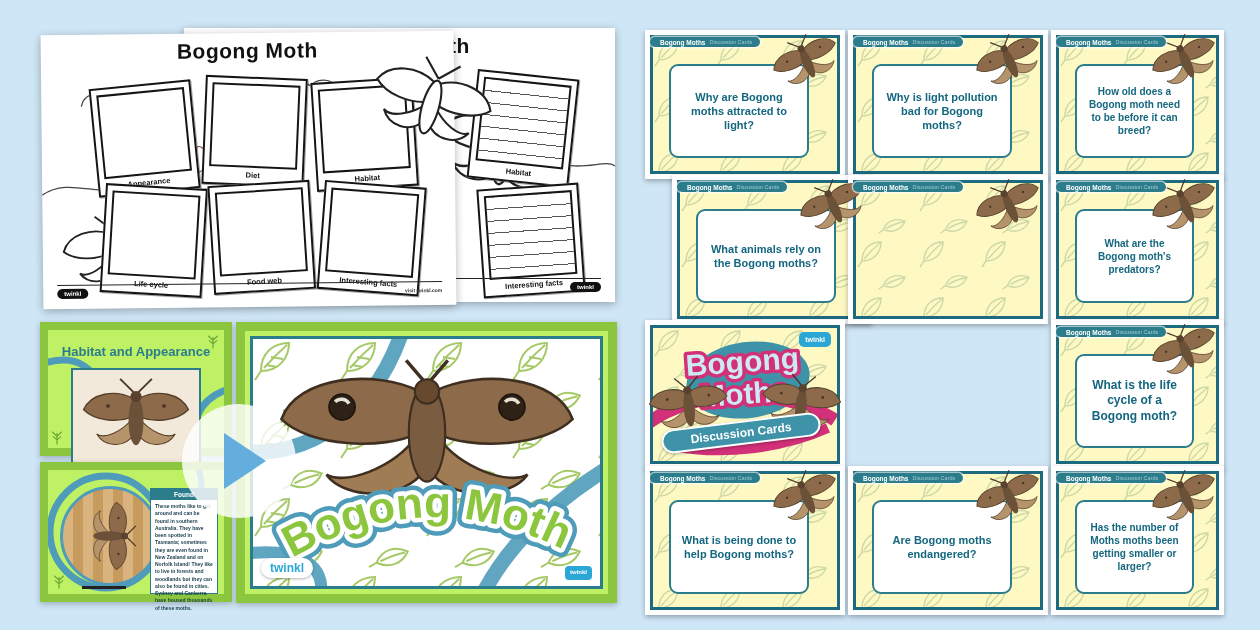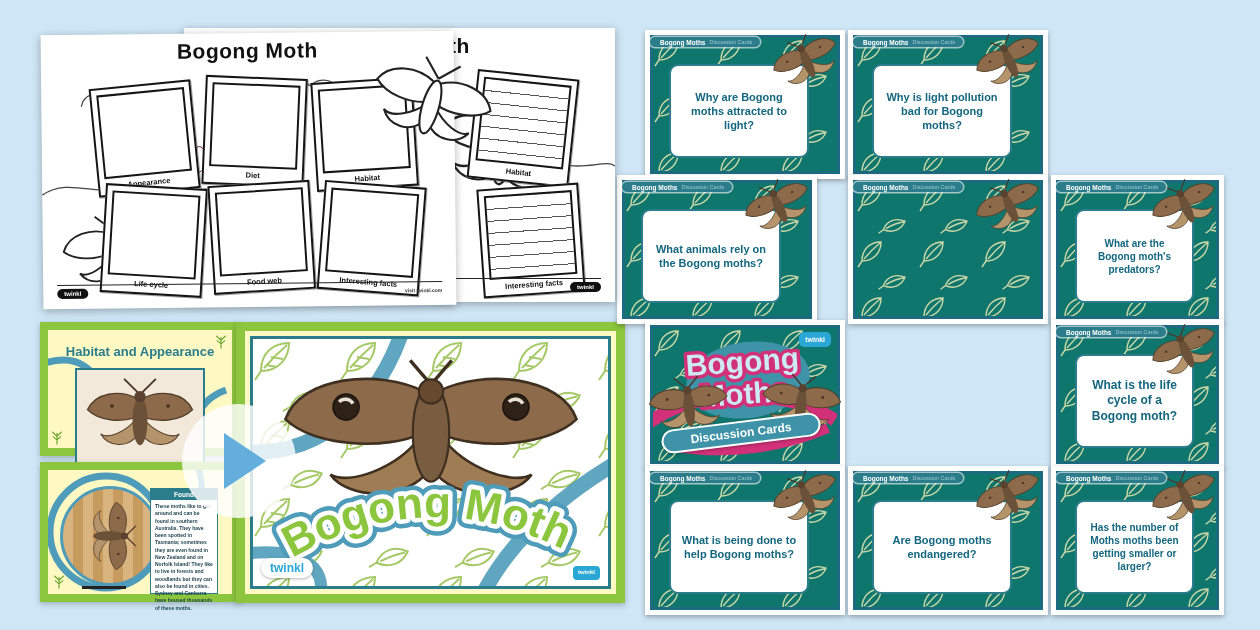--- a/index.html
+++ b/index.html
@@ -16,21 +16,21 @@
   .pol .ph{width:84px;height:80px;border:2px solid #151515;background:#fff;}
   .pol .ph.lined{background:repeating-linear-gradient(to bottom,#fff 0 11px,#555 11px 12px);}
   .pol .lbl{text-align:center;font-size:7.5px;font-weight:bold;color:#111;padding:3px 0 4px;}
   .sheet-foot{position:absolute;left:14px;right:14px;bottom:10px;border-top:1.5px solid #222;
     display:flex;justify-content:space-between;align-items:center;padding-top:3px;}
   .tw-oval{background:#111;color:#fff;font-size:6px;font-weight:bold;border-radius:9px;
     padding:2px 7px;}
   .foot-note{font-size:5px;color:#333;font-weight:bold;}
 
   
-  .slide{position:absolute;background:#fef9c3;border:8px solid #8cc63e;box-shadow:0 2px 6px rgba(0,0,0,.25);padding-left:8px;}
+  .slide{position:absolute;background:#bef264;border:8px solid #8cc63e;box-shadow:0 2px 6px rgba(0,0,0,.25);}
   .slide .deco{position:absolute;inset:0;width:100%;height:100%;pointer-events:none;}
   .s1-title{position:absolute;top:14px;left:0;right:0;text-align:center;
     font-size:13px;font-weight:bold;color:#2b7d8e;}
   .photo-frame{position:absolute;left:50%;transform:translateX(-50%);top:38px;width:126px;height:98px;
     border:2px solid #2c7d8c;background:#f2e9da;display:flex;align-items:center;justify-content:center;}
   .photo-cap{position:absolute;left:26px;top:140px;width:60px;height:3px;background:#9a9a9a;}
   .circle-photo{position:absolute;left:12px;top:16px;width:94px;height:94px;border-radius:50%;
     border:3px solid #4f9cba;overflow:hidden;
     background:repeating-linear-gradient(90deg,#d9b47e 0 10px,#c79a5e 10px 20px);
     display:flex;align-items:center;justify-content:center;}
@@ -53,21 +53,21 @@
   .tw-badge{position:absolute;right:8px;bottom:6px;background:#2aa7d4;border-radius:4px;
     color:#fff;font-size:6px;font-weight:bold;padding:3px 5px;text-align:center;line-height:1.3;}
   .play{position:absolute;left:182px;top:404px;width:114px;height:114px;border-radius:50%;
     background:rgba(255,255,255,.82);z-index:20;display:flex;align-items:center;justify-content:center;
     cursor:pointer;}
   .play-tri{width:0;height:0;border-left:42px solid #64aede;border-top:28px solid transparent;
     border-bottom:28px solid transparent;margin-left:12px;}
 
   
   .qcard{position:absolute;background:#fff;padding:5px;box-shadow:0 2px 5px rgba(0,0,0,.3);}
-  .qinner{position:absolute;inset:5px;border:3px solid #1d6b80;background:#0f766e;overflow:visible;}
+  .qinner{position:absolute;inset:5px;border:3px solid #1d6b80;background:#fef9c3;overflow:visible;}
   .qleaf{position:absolute;inset:0;width:100%;height:100%;}
   .badge{position:absolute;top:-1px;left:-3px;background:#2c7d8c;border-radius:8px;
     padding:1.5px 8px 1.5px 10px;display:flex;gap:4px;align-items:center;z-index:6;
     box-shadow:0 0 0 1.5px rgba(255,255,255,.6);}
   .badge b{color:#fff;font-size:6.5px;white-space:nowrap;}
   .badge .lt{color:#9fc9d2;font-size:5.5px;white-space:nowrap;}
   .qbox{position:absolute;left:16px;right:28px;top:26px;bottom:13px;background:#fff;
     border:2px solid #2c7d8c;border-radius:9px;display:flex;align-items:center;justify-content:center;
     padding:4px 10px;z-index:3;}
   .qbox span{font-size:11px;line-height:1.3;font-weight:bold;color:#14677f;text-align:center;}
@@ -319,22 +319,39 @@
           <span class="lt">Discussion Cards</span>
         </div>
       <div class="qbox">
           <span>Why is light pollution bad for Bogong moths?</span>
         </div>
       <svg class="corner-moth">
           <use href="#moth" width="72" height="56"></use>
         </svg>
     </div>
   </div>
-
-  <div class="qcard" style="left:617px;top:175px;width:190px;height:139px">
+  <div class="qcard" style="left:1051px;top:30px;width:163px;height:139px">
+    <div class="qinner">
+      <svg class="qleaf">
+          <rect width="100%" height="100%" fill="url(#leafP)"></rect>
+        </svg>
+      <div class="badge">
+          <b>Bogong Moths</b>
+          <span class="lt">Discussion Cards</span>
+        </div>
+      <div class="qbox" style="right:22px">
+          <span style="font-size:10px">How old does a Bogong moth need to be before it can breed?</span>
+        </div>
+      <svg class="corner-moth">
+          <use href="#moth" width="72" height="56"></use>
+        </svg>
+    </div>
+  </div>
+
+  <div class="qcard" style="left:672px;top:175px;width:190px;height:139px">
     <div class="qinner">
       <svg class="qleaf">
           <rect width="100%" height="100%" fill="url(#leafP)"></rect>
         </svg>
       <div class="badge">
           <b>Bogong Moths</b>
           <span class="lt">Discussion Cards</span>
         </div>
       <div class="qbox">
           <span>What animals rely on the Bogong moths?</span>

